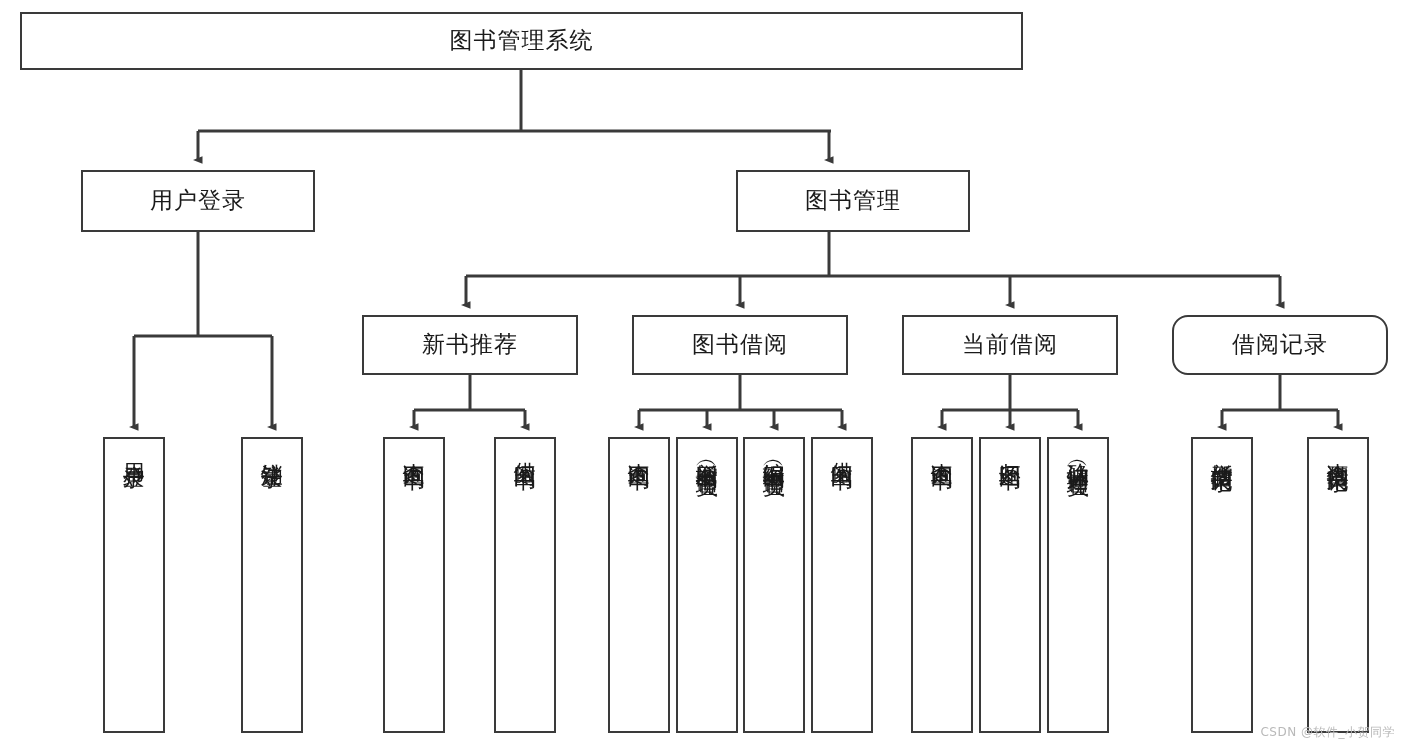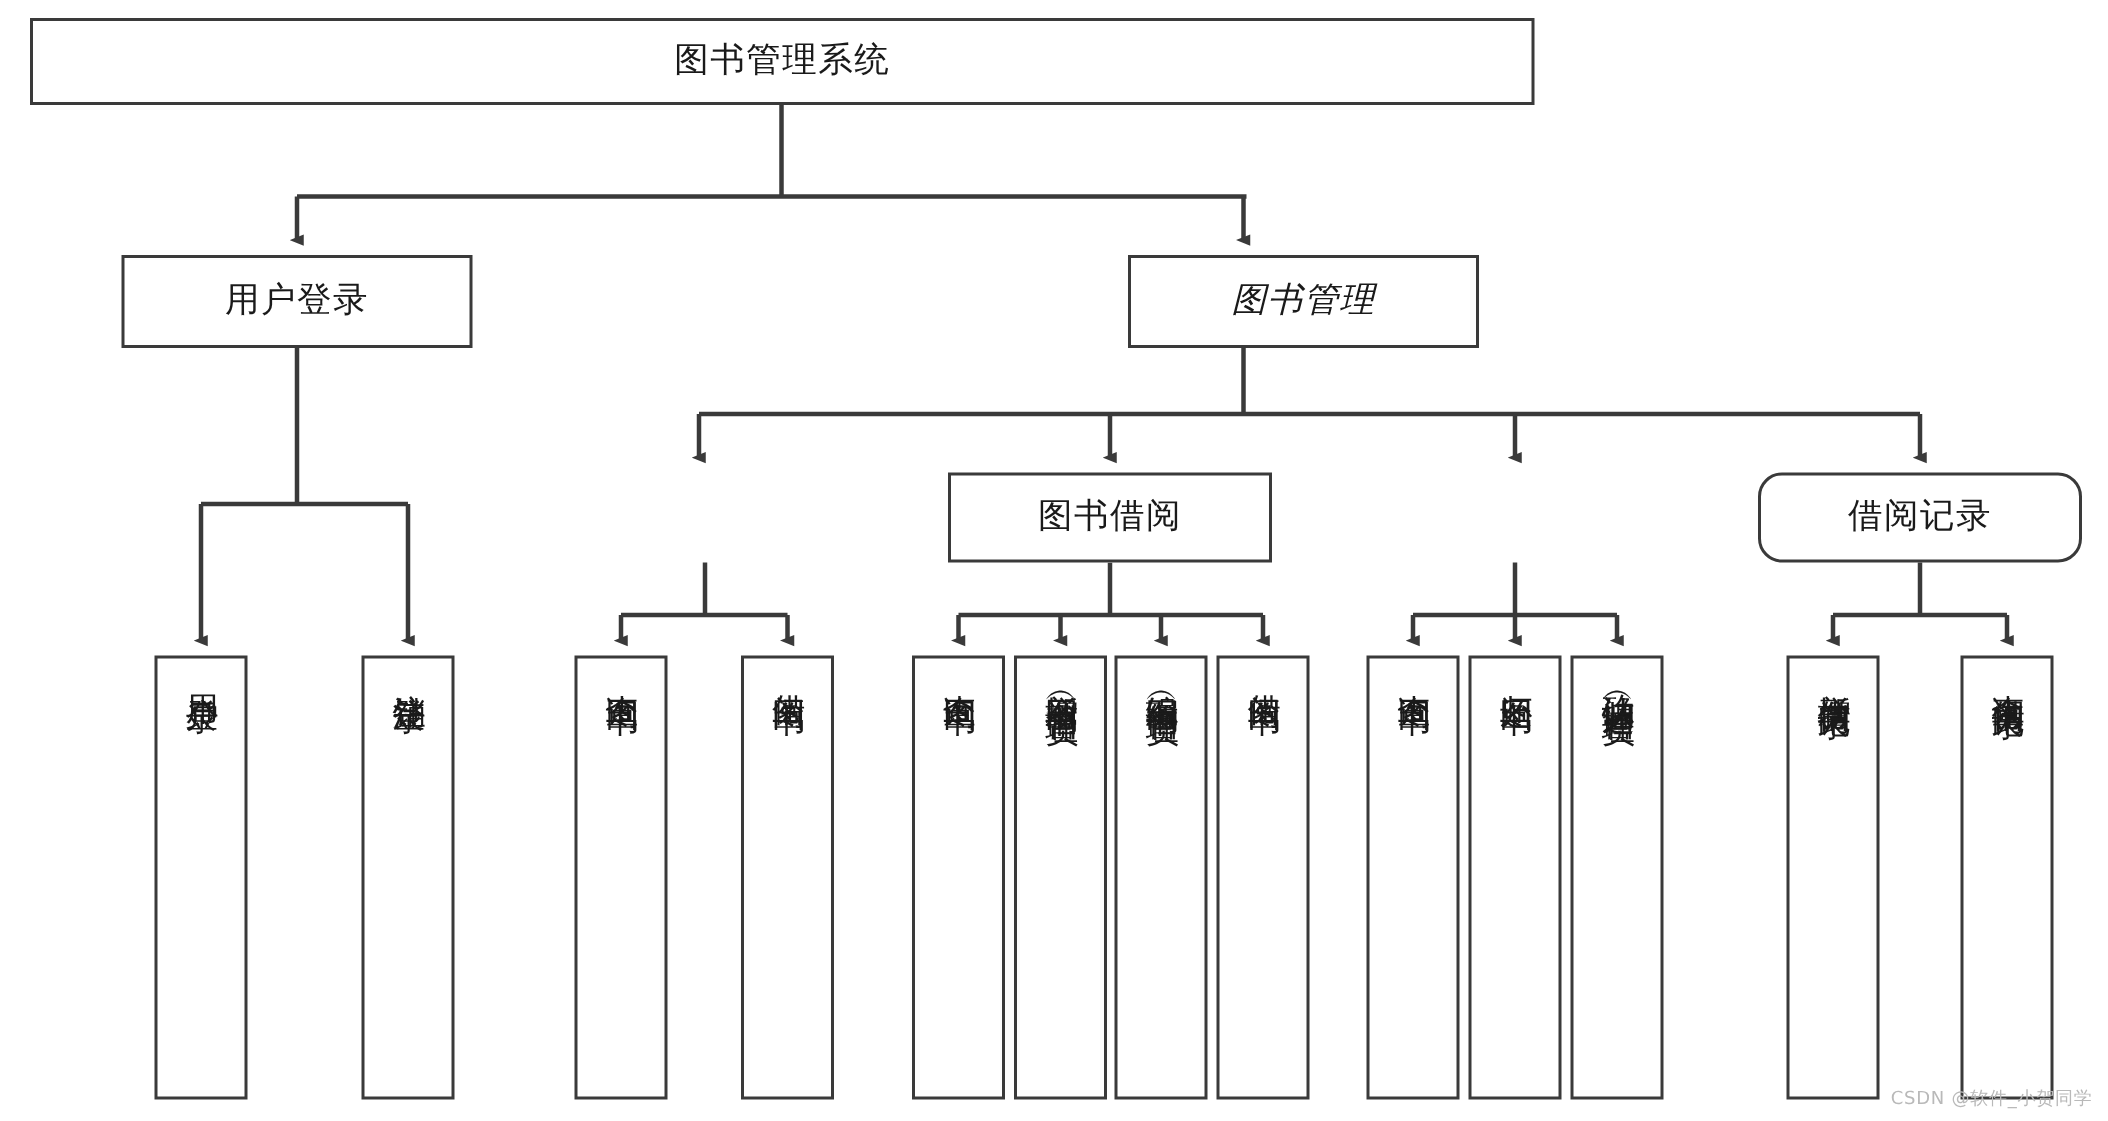--- a/index.html
+++ b/index.html
@@ -131,27 +131,33 @@
     </g>
   </svg>
 
   <div class="node root horiz" style="left:20px; top:12px; width:1003px; height:58px;">
     <span class="node-label">图书管理系统</span>
   </div>
 
   <div class="node horiz" style="left:81px; top:170px; width:234px; height:62px;">
     <span class="node-label">用户登录</span>
   </div>
-  <div class="node horiz" style="left:752px; top:170px; width:234px; height:62px;font-style:italic;">
+  <div class="node horiz" style="left:736px; top:170px; width:234px; height:62px;">
     <span class="node-label">图书管理</span>
   </div>
 
+  <div class="node horiz" style="left:362px; top:315px; width:216px; height:60px;">
+    <span class="node-label">新书推荐</span>
+  </div>
   <div class="node horiz" style="left:632px; top:315px; width:216px; height:60px;">
     <span class="node-label">图书借阅</span>
   </div>
+  <div class="node horiz" style="left:902px; top:315px; width:216px; height:60px;">
+    <span class="node-label">当前借阅</span>
+  </div>
   <div class="node horiz" style="left:1172px; top:315px; width:216px; height:60px;border-radius:16px;">
     <span class="node-label">借阅记录</span>
   </div>
 
   <div class="node vert" style="left:103px; top:437px; width:62px; height:296px;">
     <span class="node-label">用户登录</span>
   </div>
   <div class="node vert" style="left:241px; top:437px; width:62px; height:296px;">
     <span class="node-label">注销登录</span>
   </div>

